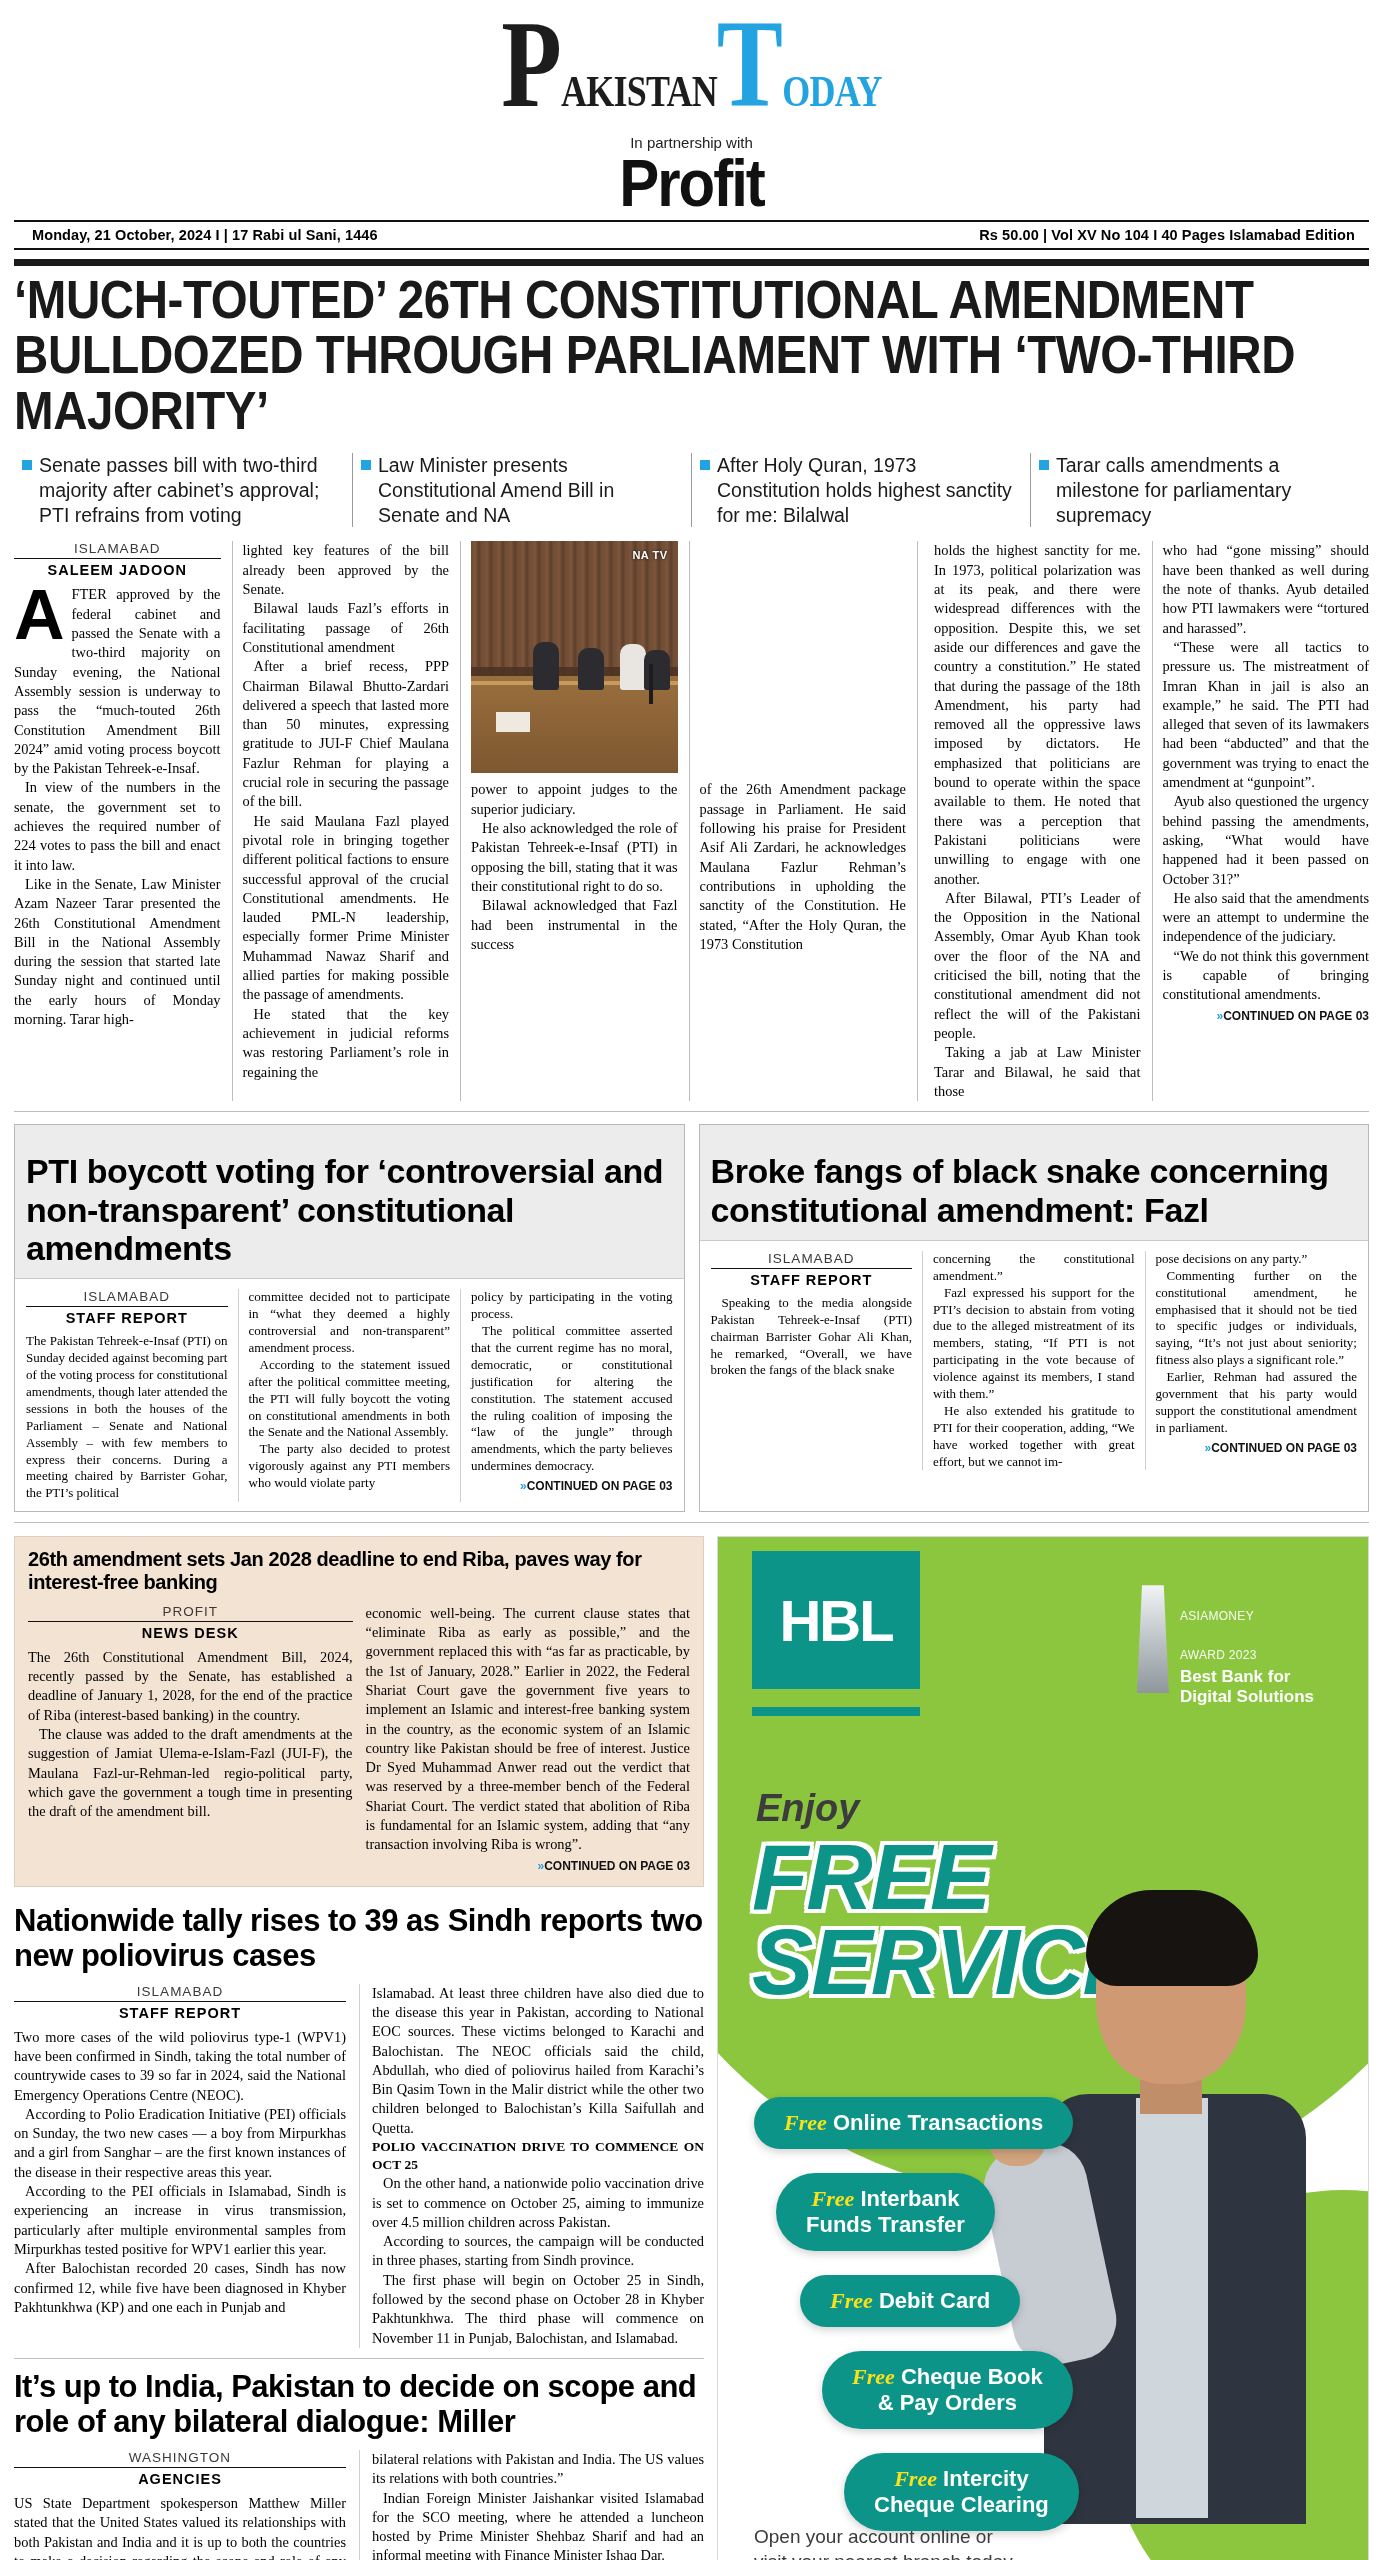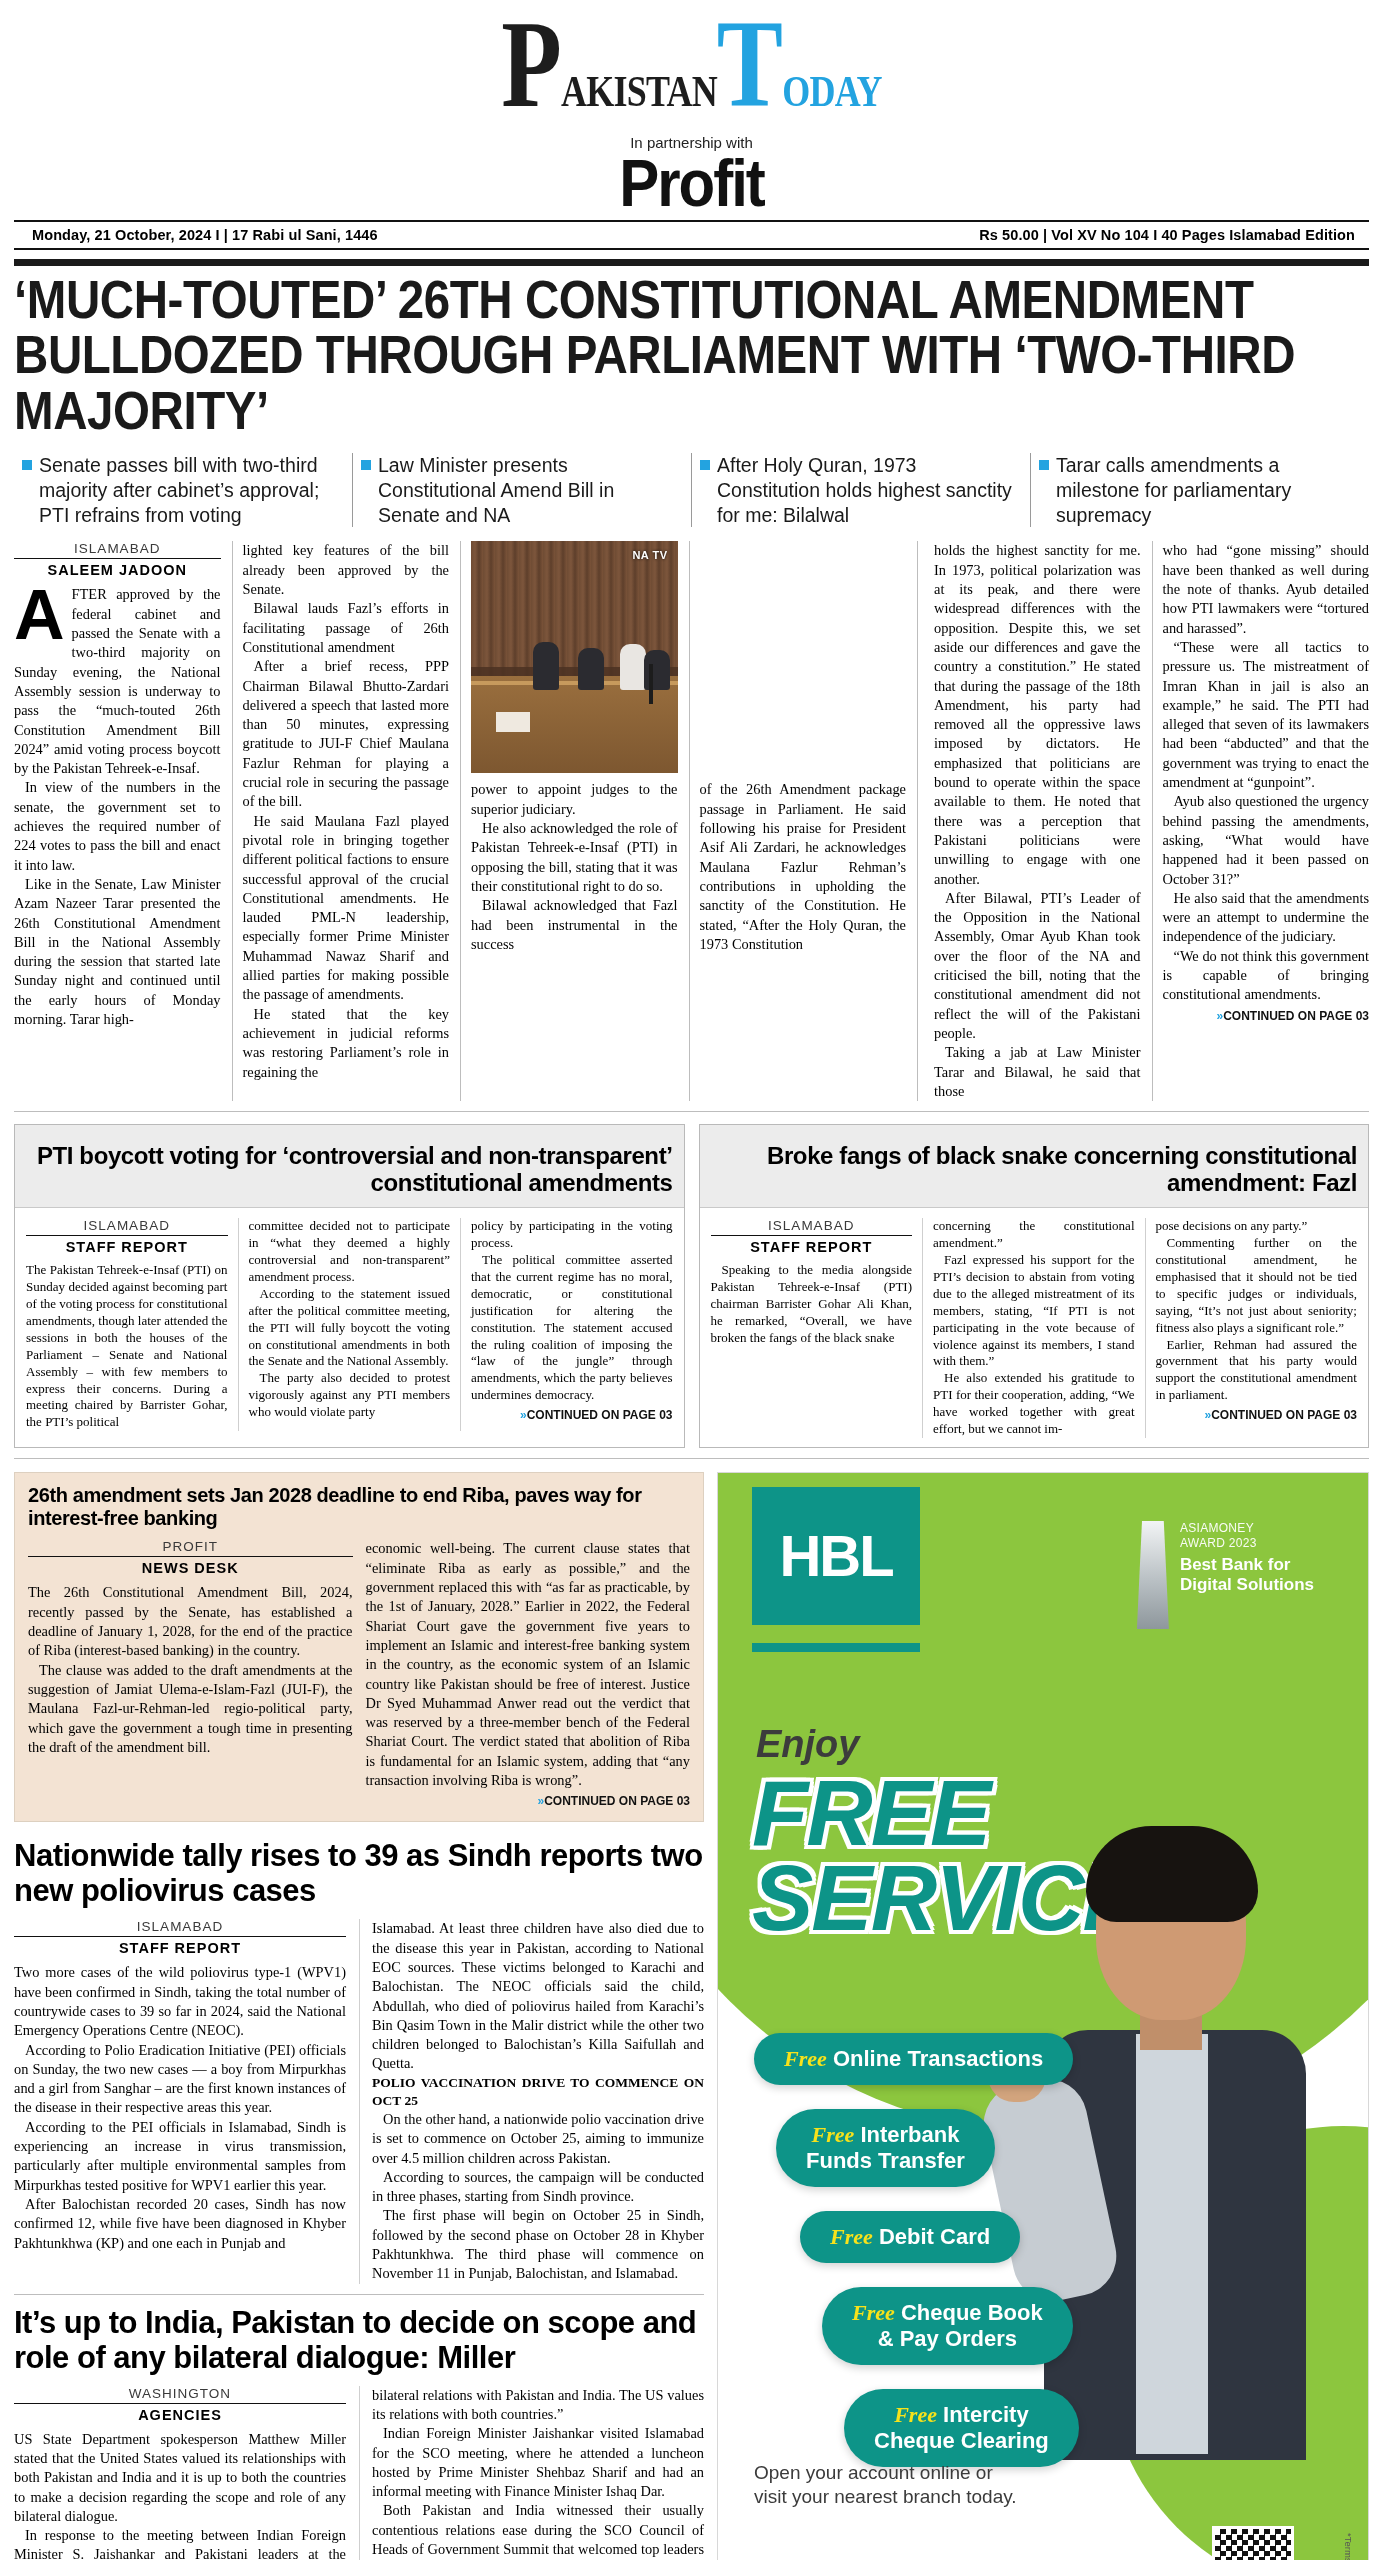--- a/index.html
+++ b/index.html
@@ -199,26 +199,25 @@
   }
   .contlink .chev { color: #23a3e0; font-weight: 700; letter-spacing: -3px; margin-right: 3px; }
 
   
   .twobox { display: flex; gap: 14px; margin-top: 12px; }
   .boxstory { flex: 1 1 0; border: 1px solid #b9b9b9; background:#fff; }
   .boxstory .bhead {
     background: #ececec;
     font-family: "Liberation Sans", sans-serif;
     font-weight: 700;
-    font-size: 24px;
+    font-size: 34px;
     line-height: 1.13;
     letter-spacing: -0.4px;
-    padding: 17px 11px 11px 11px;
+    padding: 27px 11px 11px 11px;
     border-bottom: 1px solid #c9c9c9;
-    text-align: right;
   }
   .boxstory .bbody { display: flex; gap: 10px; padding: 10px 11px 9px 11px; }
   .boxstory .bcol { flex: 1 1 0; }
   .boxstory .bcol.sep { border-left: 1px solid #cfcfcf; padding-left: 10px; }
   .boxstory .body-text { font-size: 13px; line-height: 1.3; }
 
   
   .lower { display: flex; gap: 13px; margin-top: 13px; }
   .lower-left { width: 690px; }
   .lower-right { flex: 1 1 auto; }
@@ -297,21 +296,21 @@
   .award {
     position: absolute; right: 54px; top: 48px;
     display: flex; gap: 11px; align-items: flex-start; color: #fff;
     font-family: "Liberation Sans", sans-serif;
   }
   .award .trophy {
     width: 32px; height: 108px;
     background: linear-gradient(180deg,#f2f4f5,#b9c0c4 55%,#8e979c);
     clip-path: polygon(16% 0, 84% 0, 100% 100%, 0 100%);
   }
-  .award .aw1 { font-size: 12px; line-height: 1.25; opacity: .95; letter-spacing: .3px; }
+  .award .aw1 { font-size: 12px; line-height: 1.25; opacity: .95; letter-spacing: .3px; margin-top: 24px; }
   .award .aw2 { font-size: 17px; font-weight: 700; line-height: 1.16; margin-top: 4px; }
 
   .enjoy {
     position: absolute; left: 38px; top: 250px;
     font-family: "Liberation Sans", sans-serif;
     font-style: italic; font-weight: 700;
     font-size: 38px; color: #3c3c3c;
   }
   .freeserv {
     position: absolute; left: 34px; top: 298px;

